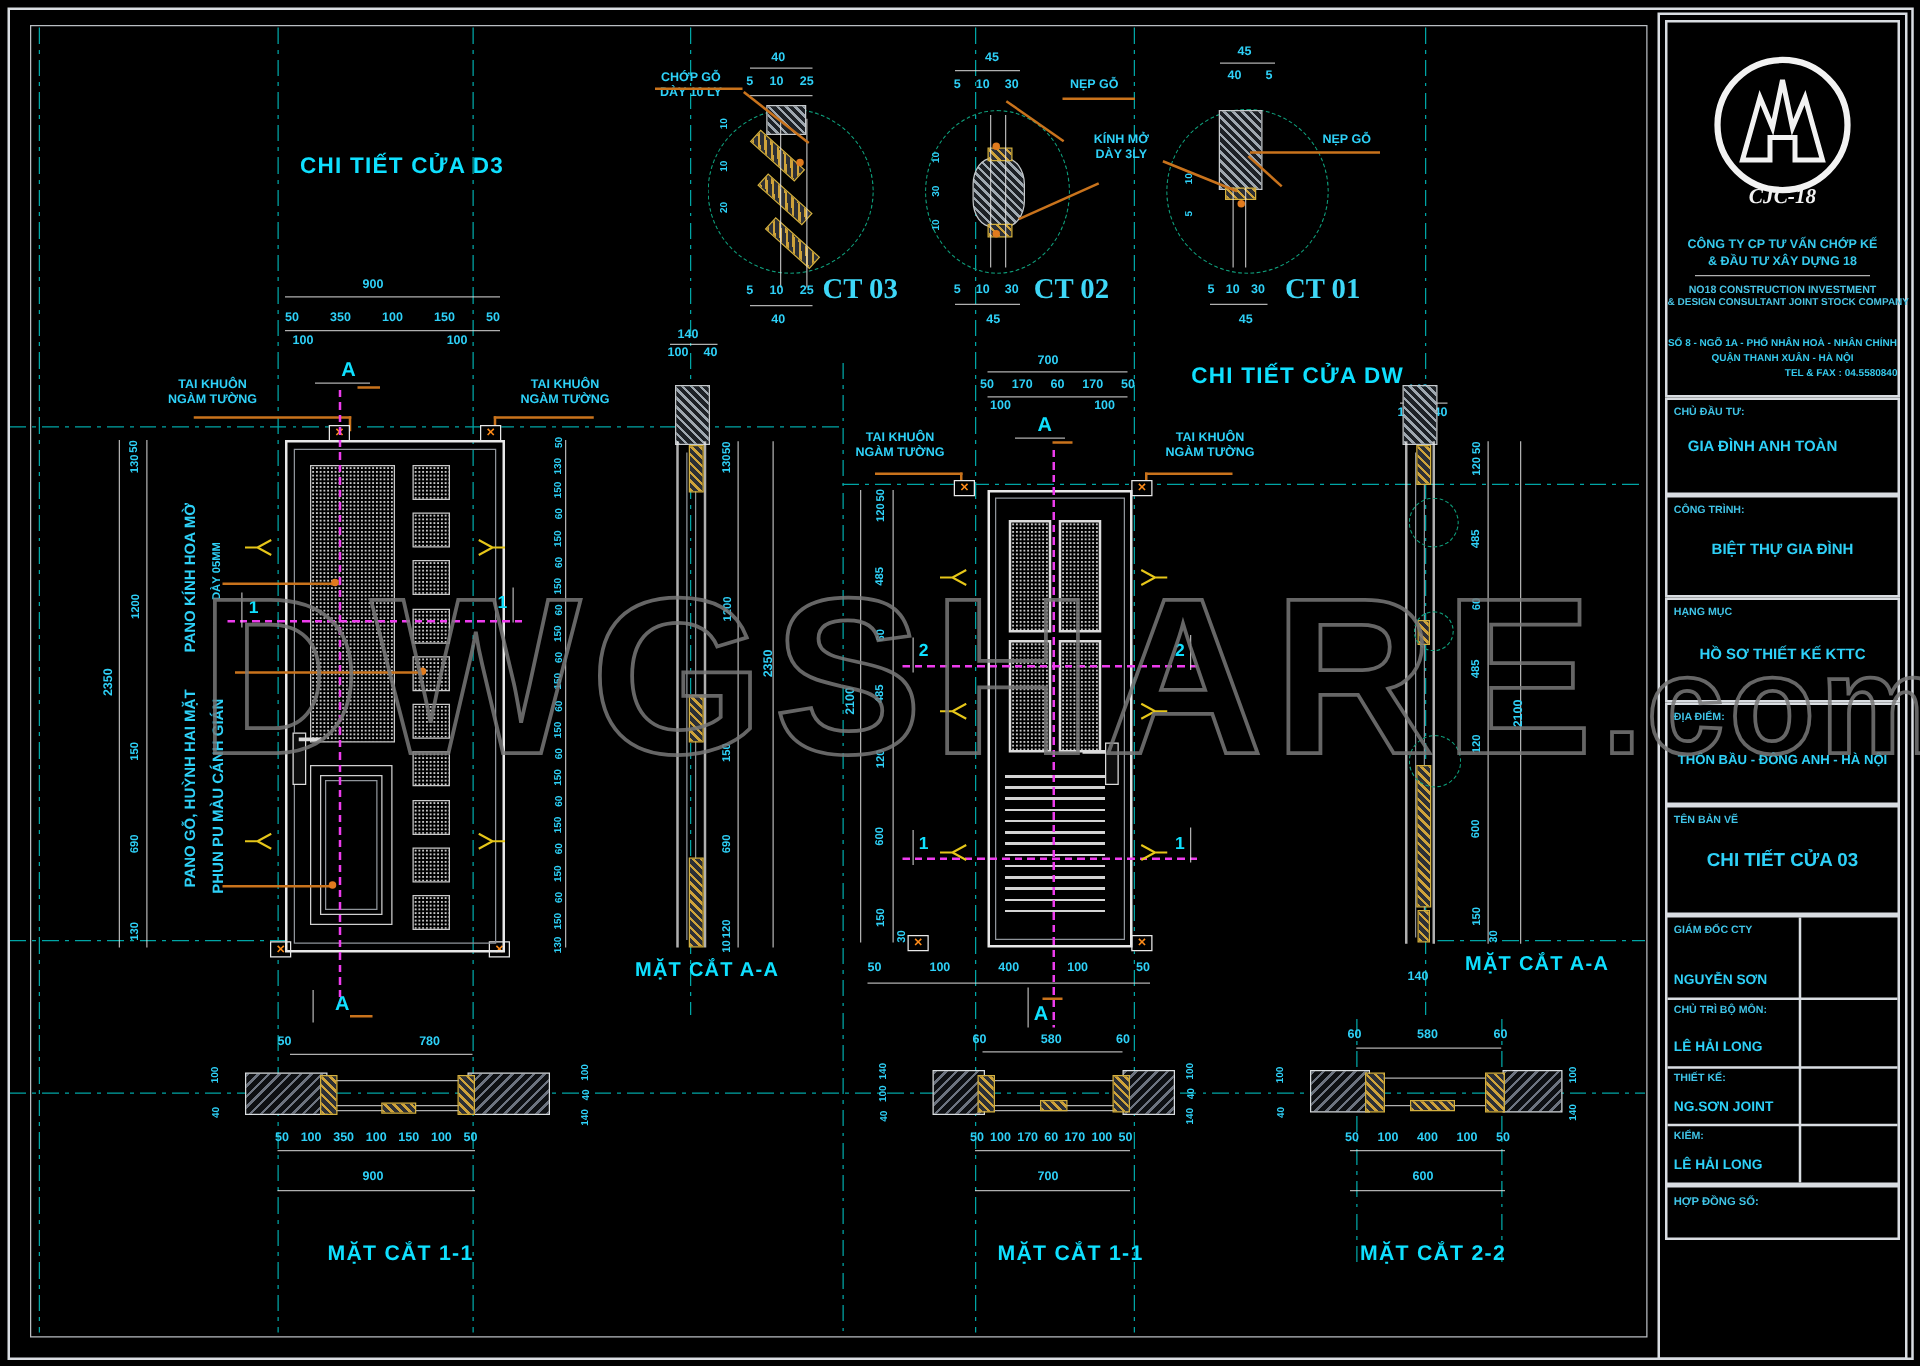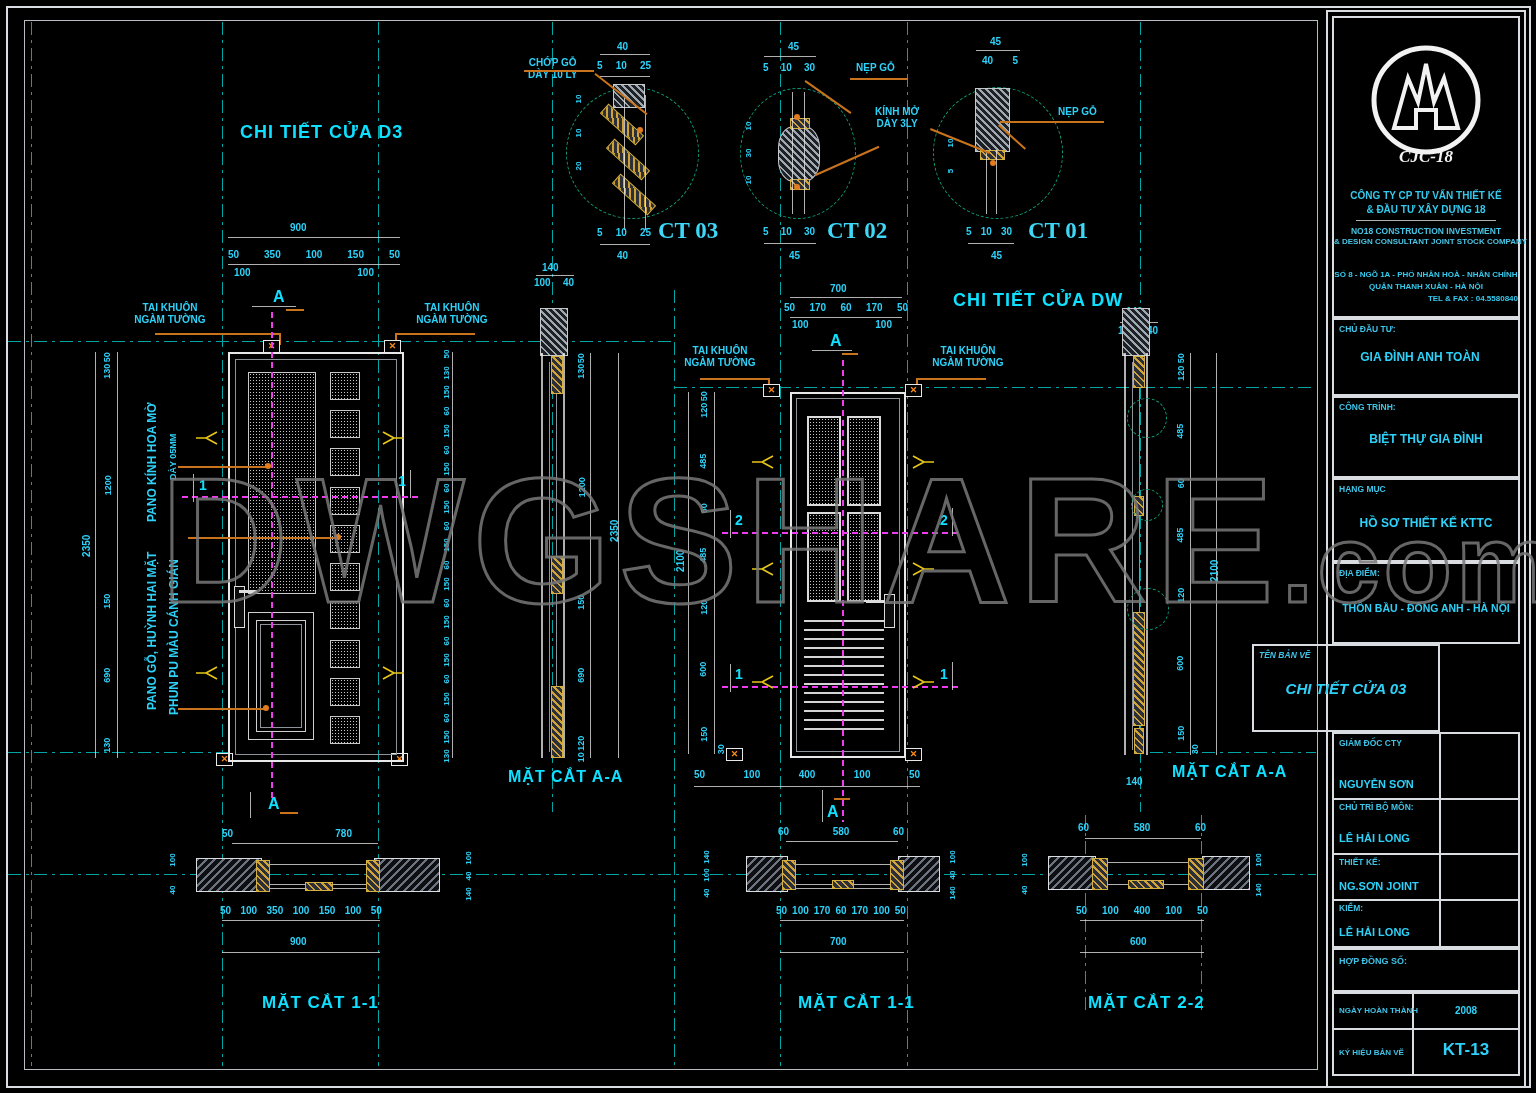--- a/index.html
+++ b/index.html
@@ -588,47 +588,47 @@
   <div class="t seclab" style="left:1088px;top:993px;font-size:17px;">MẶT CẮT 2-2</div>
 
   <div class="tbbox" style="left:1326px;top:10px;width:196px;height:1074px;"></div>
 
   <div class="tbbox" style="left:1332px;top:16px;width:184px;height:298px;">
     <svg style="position:absolute;left:32px;top:22px;" width="120" height="130" viewBox="0 0 120 130">
       <circle cx="60" cy="60" r="52" fill="none" stroke="#f2f2f2" stroke-width="5"></circle>
       <path d="M28 88 L42 38 L52 62 L60 24 L68 62 L78 38 L92 88 L70 88 L70 70 L50 70 L50 88 Z" fill="none" stroke="#f2f2f2" stroke-width="4"></path>
       <text x="60" y="122" text-anchor="middle" fill="#f2f2f2" font-size="17" font-style="italic" font-weight="bold" font-family="Liberation Serif, serif">CJC-18</text>
     </svg>
-    <div class="tbval" style="left:0;top:172px;width:184px;font-size:10px;color:#35c9ec;">CÔNG TY CP TƯ VẤN THIẾT KẾ</div>
+    <div class="tbval" style="left:0;top:172px;width:184px;font-size:10px;color:#35c9ec;">CÔNG TY CP TƯ VẤN CHỚP KẾ</div>
     <div class="tbval" style="left:0;top:186px;width:184px;font-size:10px;color:#35c9ec;">&amp; ĐẦU TƯ XÂY DỰNG 18</div>
     <div class="dline" style="left:22px;top:202px;width:140px;height:1px;"></div>
     <div class="tbval" style="left:0;top:208px;width:184px;font-size:8.5px;color:#49c4e4;text-align:center;">NO18 CONSTRUCTION INVESTMENT</div>
     <div class="tbval" style="left:0;top:219px;width:184px;font-size:8px;color:#49c4e4;">&amp; DESIGN CONSULTANT JOINT STOCK COMPANY</div>
     <div class="tbval" style="left:0;top:252px;width:184px;font-size:8px;color:#35c9ec;">SỐ 8 - NGÕ 1A - PHỐ NHÂN HOÀ - NHÂN CHÍNH</div>
     <div class="tbval" style="left:0;top:264px;width:184px;font-size:8px;color:#35c9ec;">QUẬN THANH XUÂN - HÀ NỘI</div>
     <div class="tbval" style="left:0;top:276px;width:184px;font-size:8px;color:#35c9ec;text-align:right;">TEL &amp; FAX : 04.5580840</div>
   </div>
 
   <div class="tbbox" style="left:1332px;top:318px;width:184px;height:74px;">
     <div class="tblab" style="left:5px;top:4px;">CHỦ ĐẦU TƯ:</div>
-    <div class="tbval" style="left:0;top:30px;width:152px;font-size:12px;padding-left:10px;">GIA ĐÌNH ANH TOÀN</div>
+    <div class="tbval" style="left:0;top:30px;width:152px;font-size:12px;">GIA ĐÌNH ANH TOÀN</div>
   </div>
   <div class="tbbox" style="left:1332px;top:396px;width:184px;height:78px;">
     <div class="tblab" style="left:5px;top:4px;">CÔNG TRÌNH:</div>
     <div class="tbval" style="left:0;top:34px;width:184px;font-size:12px;">BIỆT THỰ GIA ĐÌNH</div>
   </div>
   <div class="tbbox" style="left:1332px;top:478px;width:184px;height:80px;">
     <div class="tblab" style="left:5px;top:4px;">HẠNG MỤC</div>
     <div class="tbval" style="left:0;top:36px;width:184px;font-size:12px;">HỒ SƠ THIẾT KẾ KTTC</div>
   </div>
   <div class="tbbox" style="left:1332px;top:562px;width:184px;height:78px;">
     <div class="tblab" style="left:5px;top:4px;">ĐỊA ĐIỂM:</div>
     <div class="tbval" style="left:0;top:38px;width:184px;font-size:10.5px;">THÔN BẦU - ĐÔNG ANH - HÀ NỘI</div>
   </div>
-  <div class="tbbox" style="left:1252px;top:644px;width:184px;height:84px;font-style:italic;">
+  <div class="tbbox" style="left:1332px;top:644px;width:184px;height:84px;">
     <div class="tblab" style="left:5px;top:4px;">TÊN BẢN VẼ</div>
     <div class="tbval" style="left:0;top:34px;width:184px;font-size:15px;">CHI TIẾT CỬA 03</div>
   </div>
 
   <div class="tbbox" style="left:1332px;top:732px;width:184px;height:212px;">
     <div class="abs" style="left:105px;top:0;width:2px;height:212px;background:#d9dde2;"></div>
     <div class="abs" style="left:0;top:0;width:184px;height:64px;border-bottom:2px solid #d9dde2;">
       <div class="tblab" style="left:5px;top:4px;">GIÁM ĐỐC CTY</div>
       <div class="tblab" style="left:5px;top:44px;font-size:11px;color:#2ed1f8;">NGUYỄN SƠN</div>
     </div>
@@ -643,26 +643,18 @@
     <div class="abs" style="left:0;top:165px;width:184px;height:47px;">
       <div class="tblab" style="left:5px;top:4px;">KIỂM:</div>
       <div class="tblab" style="left:5px;top:27px;font-size:11px;color:#2ed1f8;">LÊ HẢI LONG</div>
     </div>
   </div>
 
   <div class="tbbox" style="left:1332px;top:948px;width:184px;height:40px;">
     <div class="tblab" style="left:5px;top:6px;font-size:9px;">HỢP ĐỒNG SỐ:</div>
   </div>
 
-  <div class="tbbox" style="left:1332px;top:992px;width:184px;height:80px;">
-    <div class="abs" style="left:78px;top:0;width:2px;height:80px;background:#d9dde2;"></div>
-    <div class="abs" style="left:0;top:34px;width:184px;height:2px;background:#d9dde2;"></div>
-    <div class="tblab" style="left:5px;top:12px;font-size:8px;">NGÀY HOÀN THÀNH</div>
-    <div class="tbval" style="left:80px;top:11px;width:104px;font-size:10px;">2008</div>
-    <div class="tblab" style="left:5px;top:54px;font-size:8px;">KÝ HIỆU BẢN VẼ</div>
-    <div class="tbval" style="left:80px;top:46px;width:104px;font-size:17px;">KT-13</div>
-  </div>
 
   <div class="wm">
     <span class="main">DWGSHARE</span><span class="suf">.com</span>
   </div>
 
 </div>
 
 </body></html>

